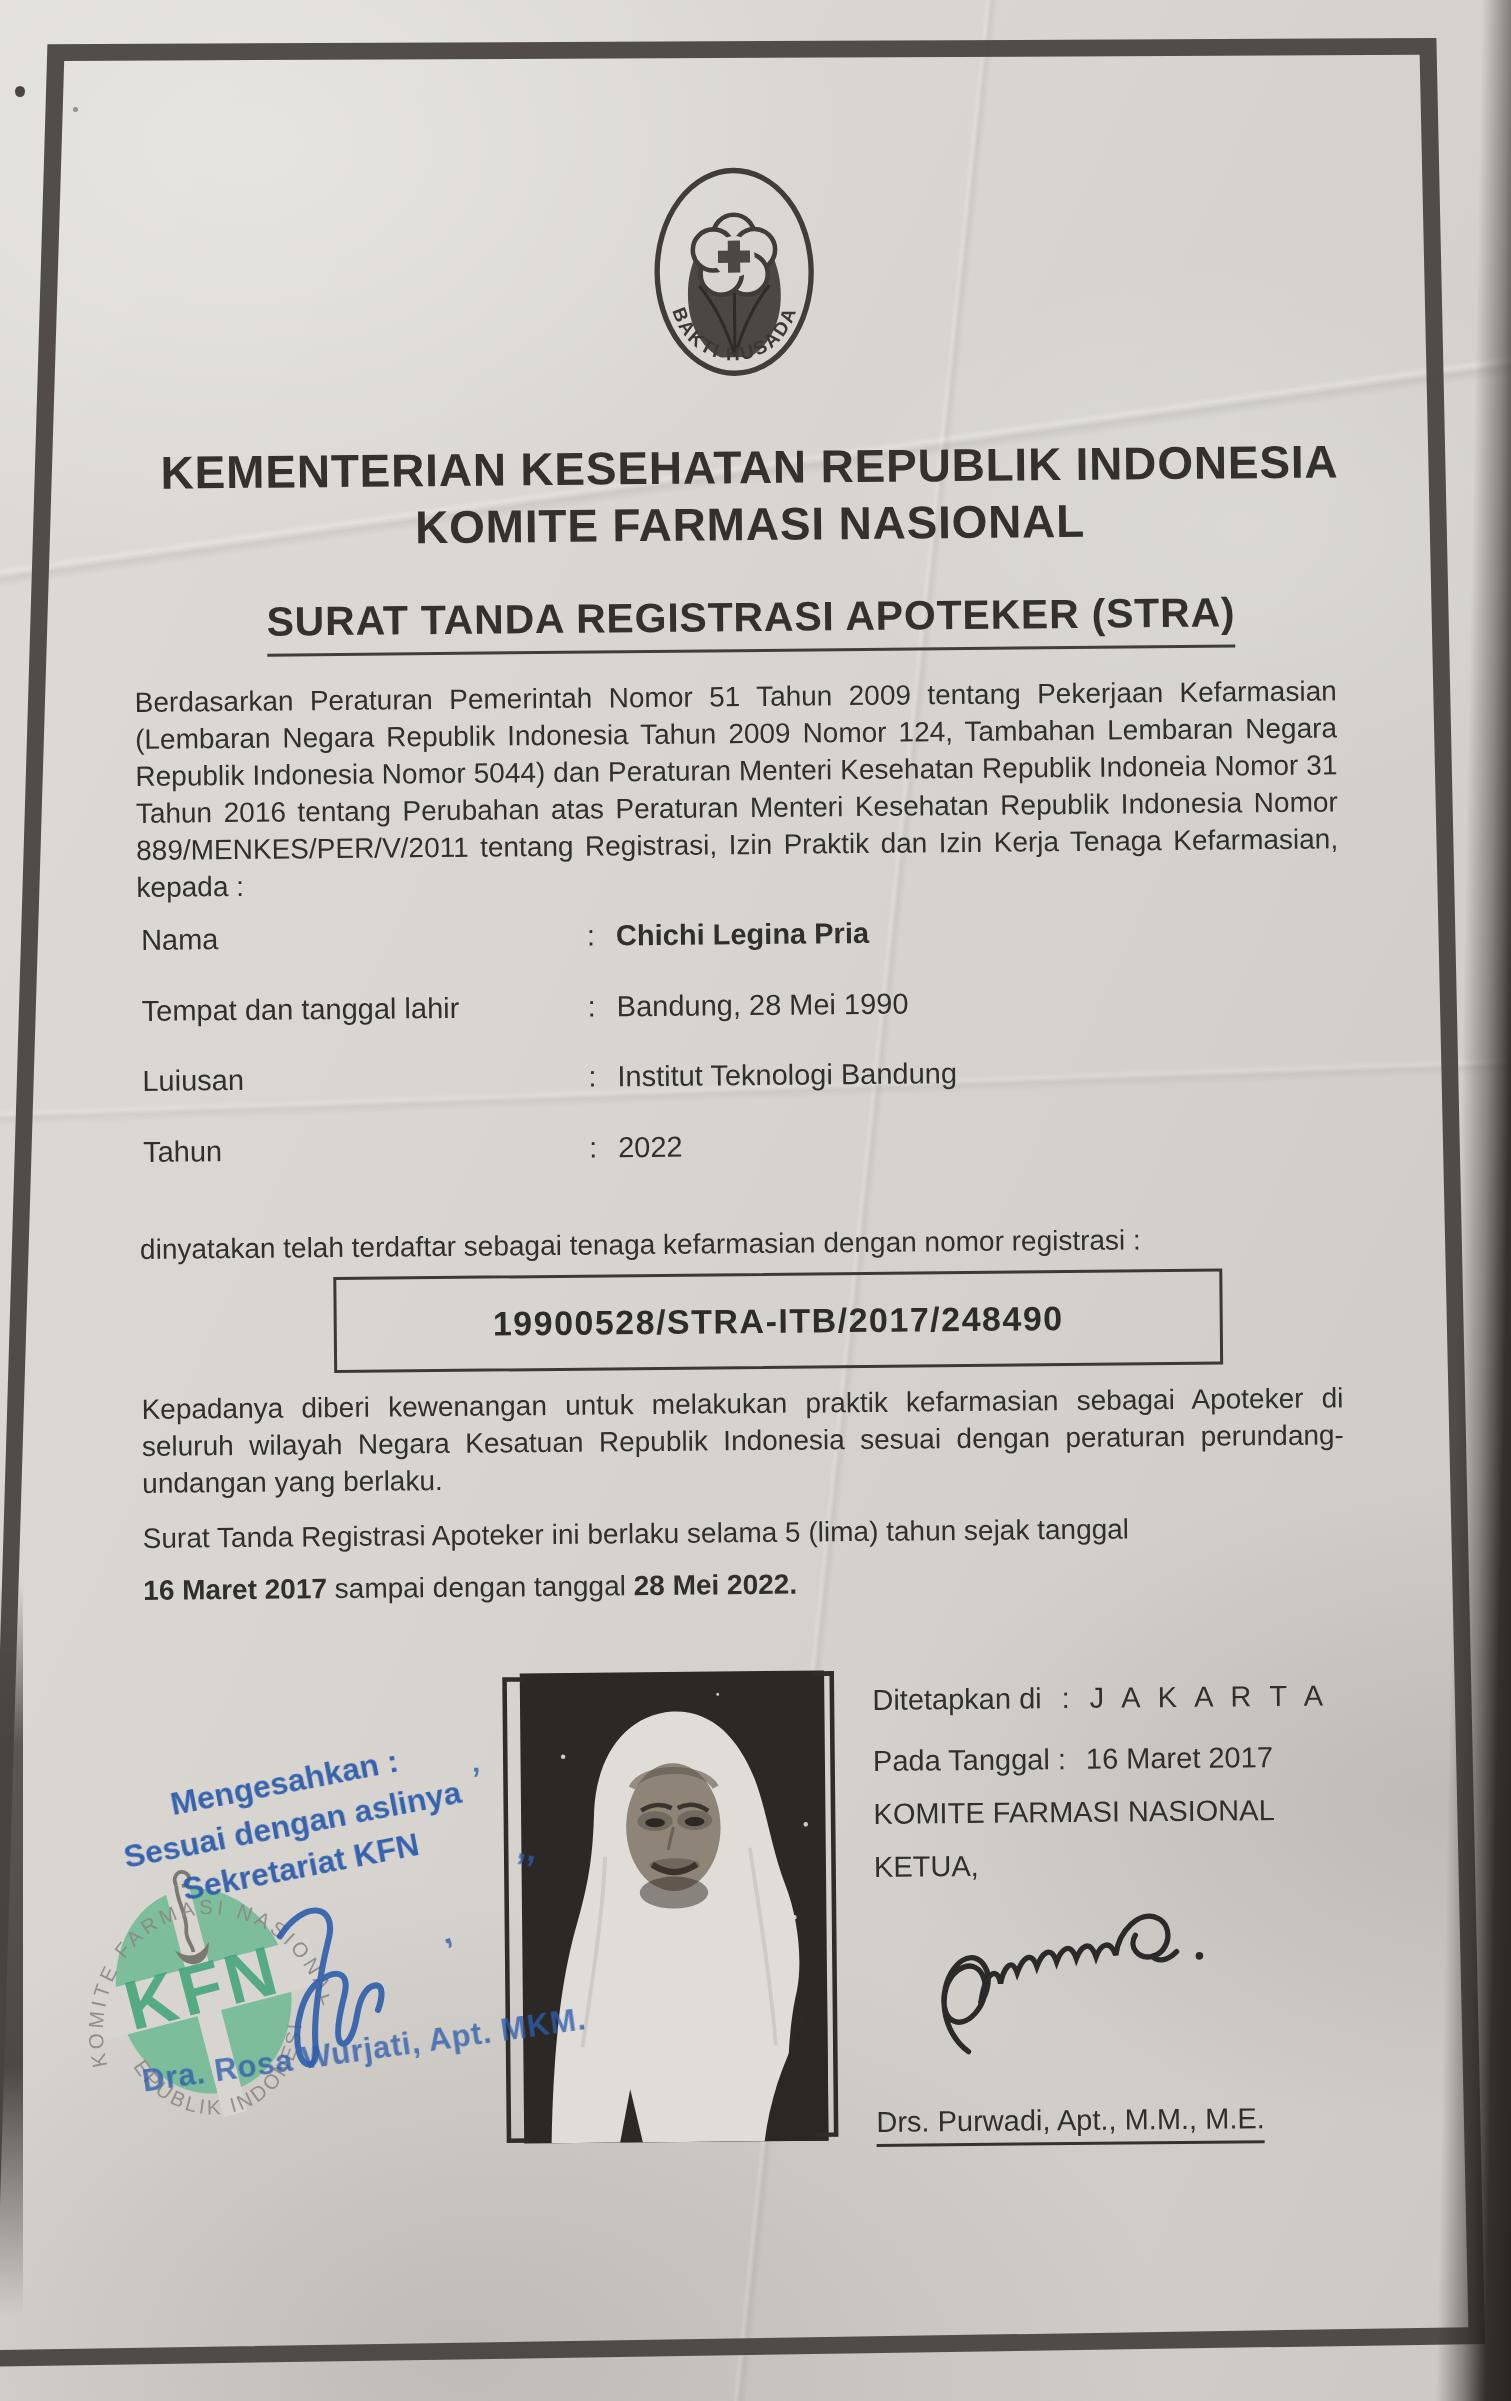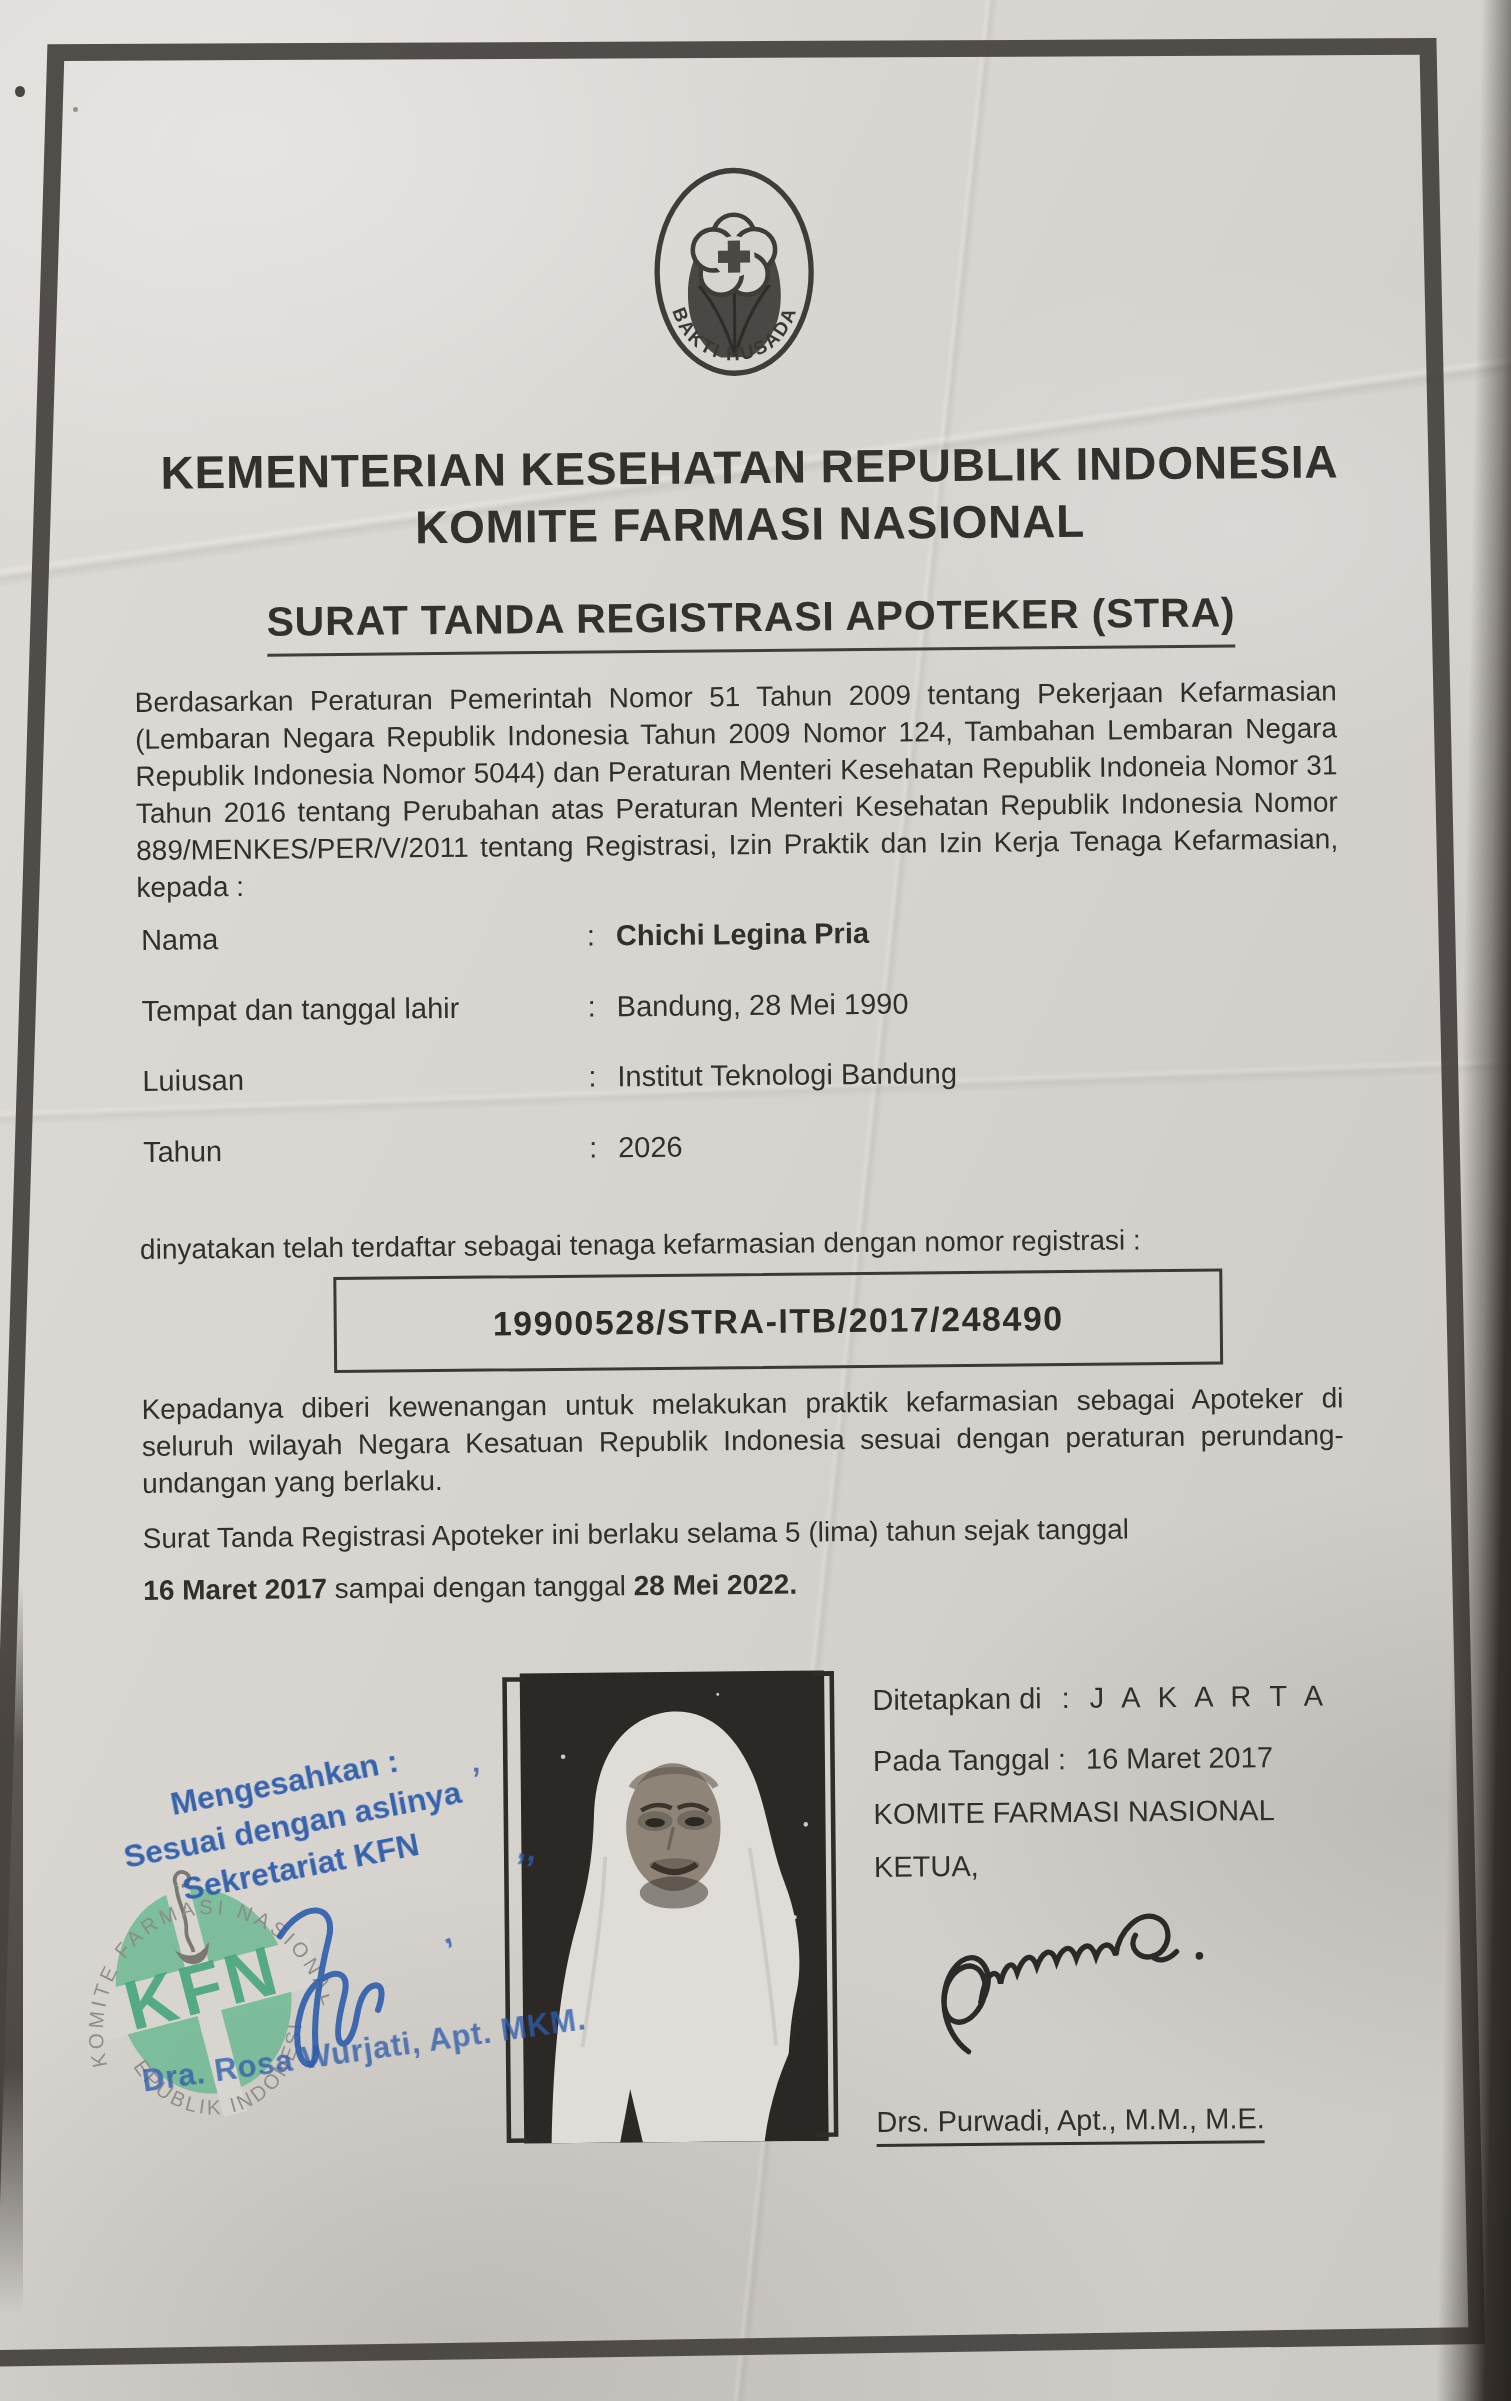--- a/index.html
+++ b/index.html
@@ -123,21 +123,21 @@
       <span>Bandung, 28 Mei 1990</span>
     </div>
     <div class="abs frow" style="top:1059px;">
       <span class="lab">Luiusan</span>
       <span class="sep">:</span>
       <span>Institut Teknologi Bandung</span>
     </div>
     <div class="abs frow" style="top:1130px;">
       <span class="lab">Tahun</span>
       <span class="sep">:</span>
-      <span>2026</span>
+      <span>2022</span>
     </div>
 
     <div class="abs reg-intro" style="top:1228px;">dinyatakan telah terdaftar sebagai tenaga kefarmasian dengan nomor registrasi :</div>
     <div class="abs reg-box">
       <span class="reg-num">19900528/STRA-ITB/2017/248490</span>
     </div>
 
     <div class="abs para" style="top:1385px;">Kepadanya diberi kewenangan untuk melakukan praktik kefarmasian sebagai Apoteker di seluruh wilayah Negara Kesatuan Republik Indonesia sesuai dengan peraturan perundang-undangan yang berlaku.</div>
 
     <div class="abs validity" style="top:1517px;">Surat Tanda Registrasi Apoteker ini berlaku selama 5 (lima) tahun sejak tanggal</div>

